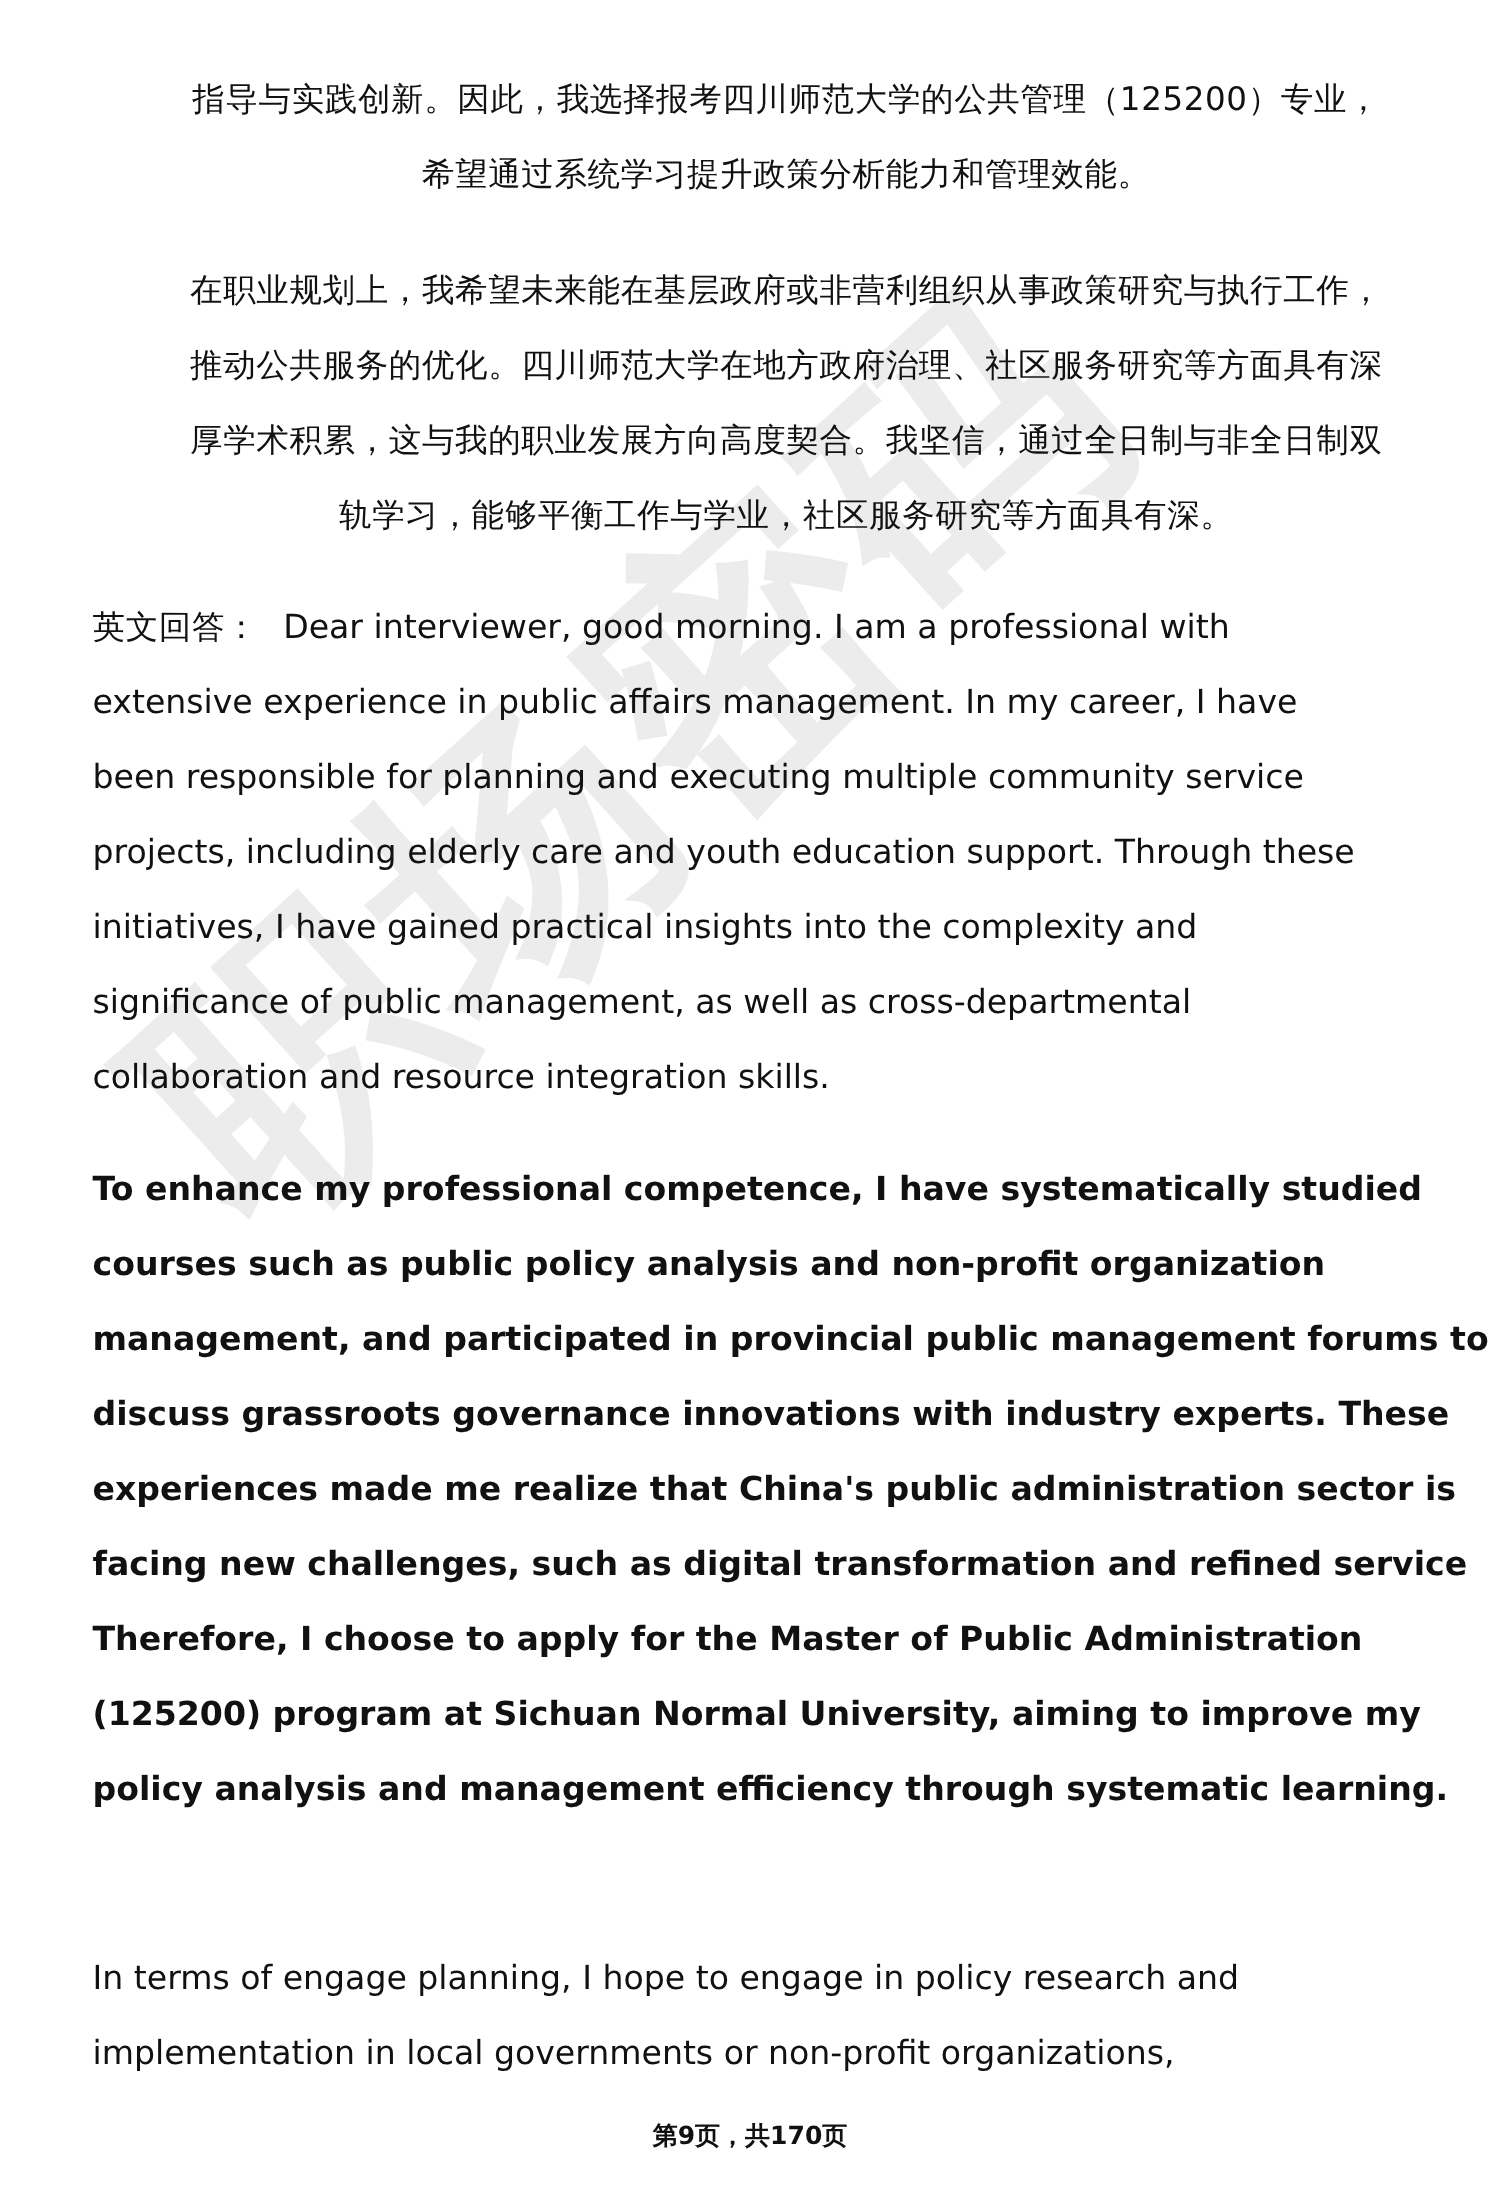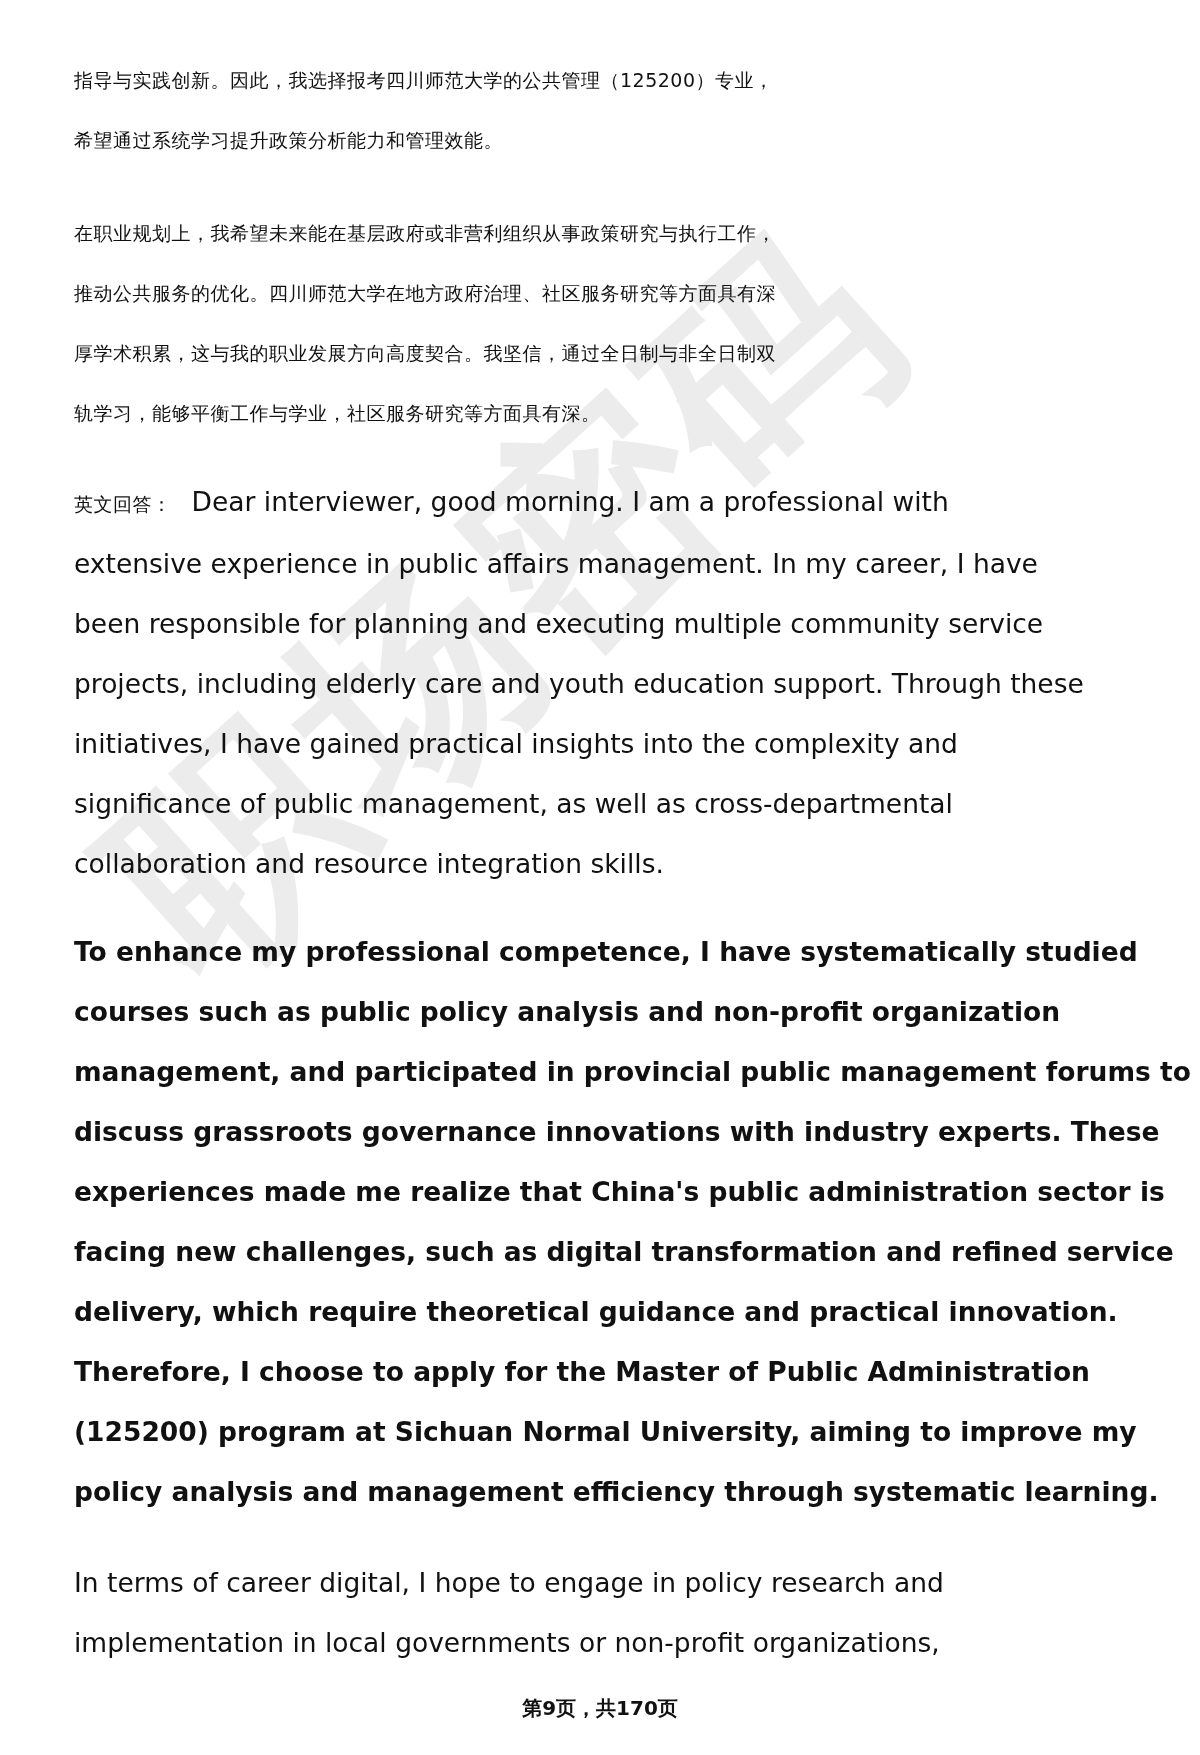--- a/index.html
+++ b/index.html
@@ -50,21 +50,21 @@
       left: 0;
       width: 1110px;
       margin: 0;
       font-size: 26px;
       line-height: 60px;
     }
     .para .line {
       display: block;
       white-space: nowrap;
     }
-    .cjk { font-size: 19px; letter-spacing: 0.5px; }
+    .cjk { font-size: 26px; letter-spacing: 0.5px; text-align: center; }
     .en  { font-size: 26.5px; letter-spacing: 0px; }
     .label { margin-right: 20px; }
     .footer {
       position: absolute;
       left: 0;
       width: 1200px;
       top: 1688px;
       text-align: center;
       font-size: 20px;
       line-height: 40px;
@@ -104,26 +104,25 @@
       <span class="line">collaboration and resource integration skills.</span>
     </p>
 
     <p class="para en" style="top:922px;font-weight:bold;">
       <span class="line">To enhance my professional competence, I have systematically studied</span>
       <span class="line">courses such as public policy analysis and non-profit organization</span>
       <span class="line">management, and participated in provincial public management forums to</span>
       <span class="line">discuss grassroots governance innovations with industry experts. These</span>
       <span class="line">experiences made me realize that China's public administration sector is</span>
       <span class="line">facing new challenges, such as digital transformation and refined service</span>
-      <span class="line">delivery, which require theoretical guidance and practical innovation.</span>
       <span class="line">Therefore, I choose to apply for the Master of Public Administration</span>
       <span class="line">(125200) program at Sichuan Normal University, aiming to improve my</span>
       <span class="line">policy analysis and management efficiency through systematic learning.</span>
     </p>
 
     <p class="para en" style="top:1553px;">
-      <span class="line">In terms of career digital, I hope to engage in policy research and</span>
+      <span class="line">In terms of engage planning, I hope to engage in policy research and</span>
       <span class="line">implementation in local governments or non-profit organizations,</span>
     </p>
   </div>
 
   <div class="footer">第9页，共170页</div>
 </div>
 
 </body></html>

